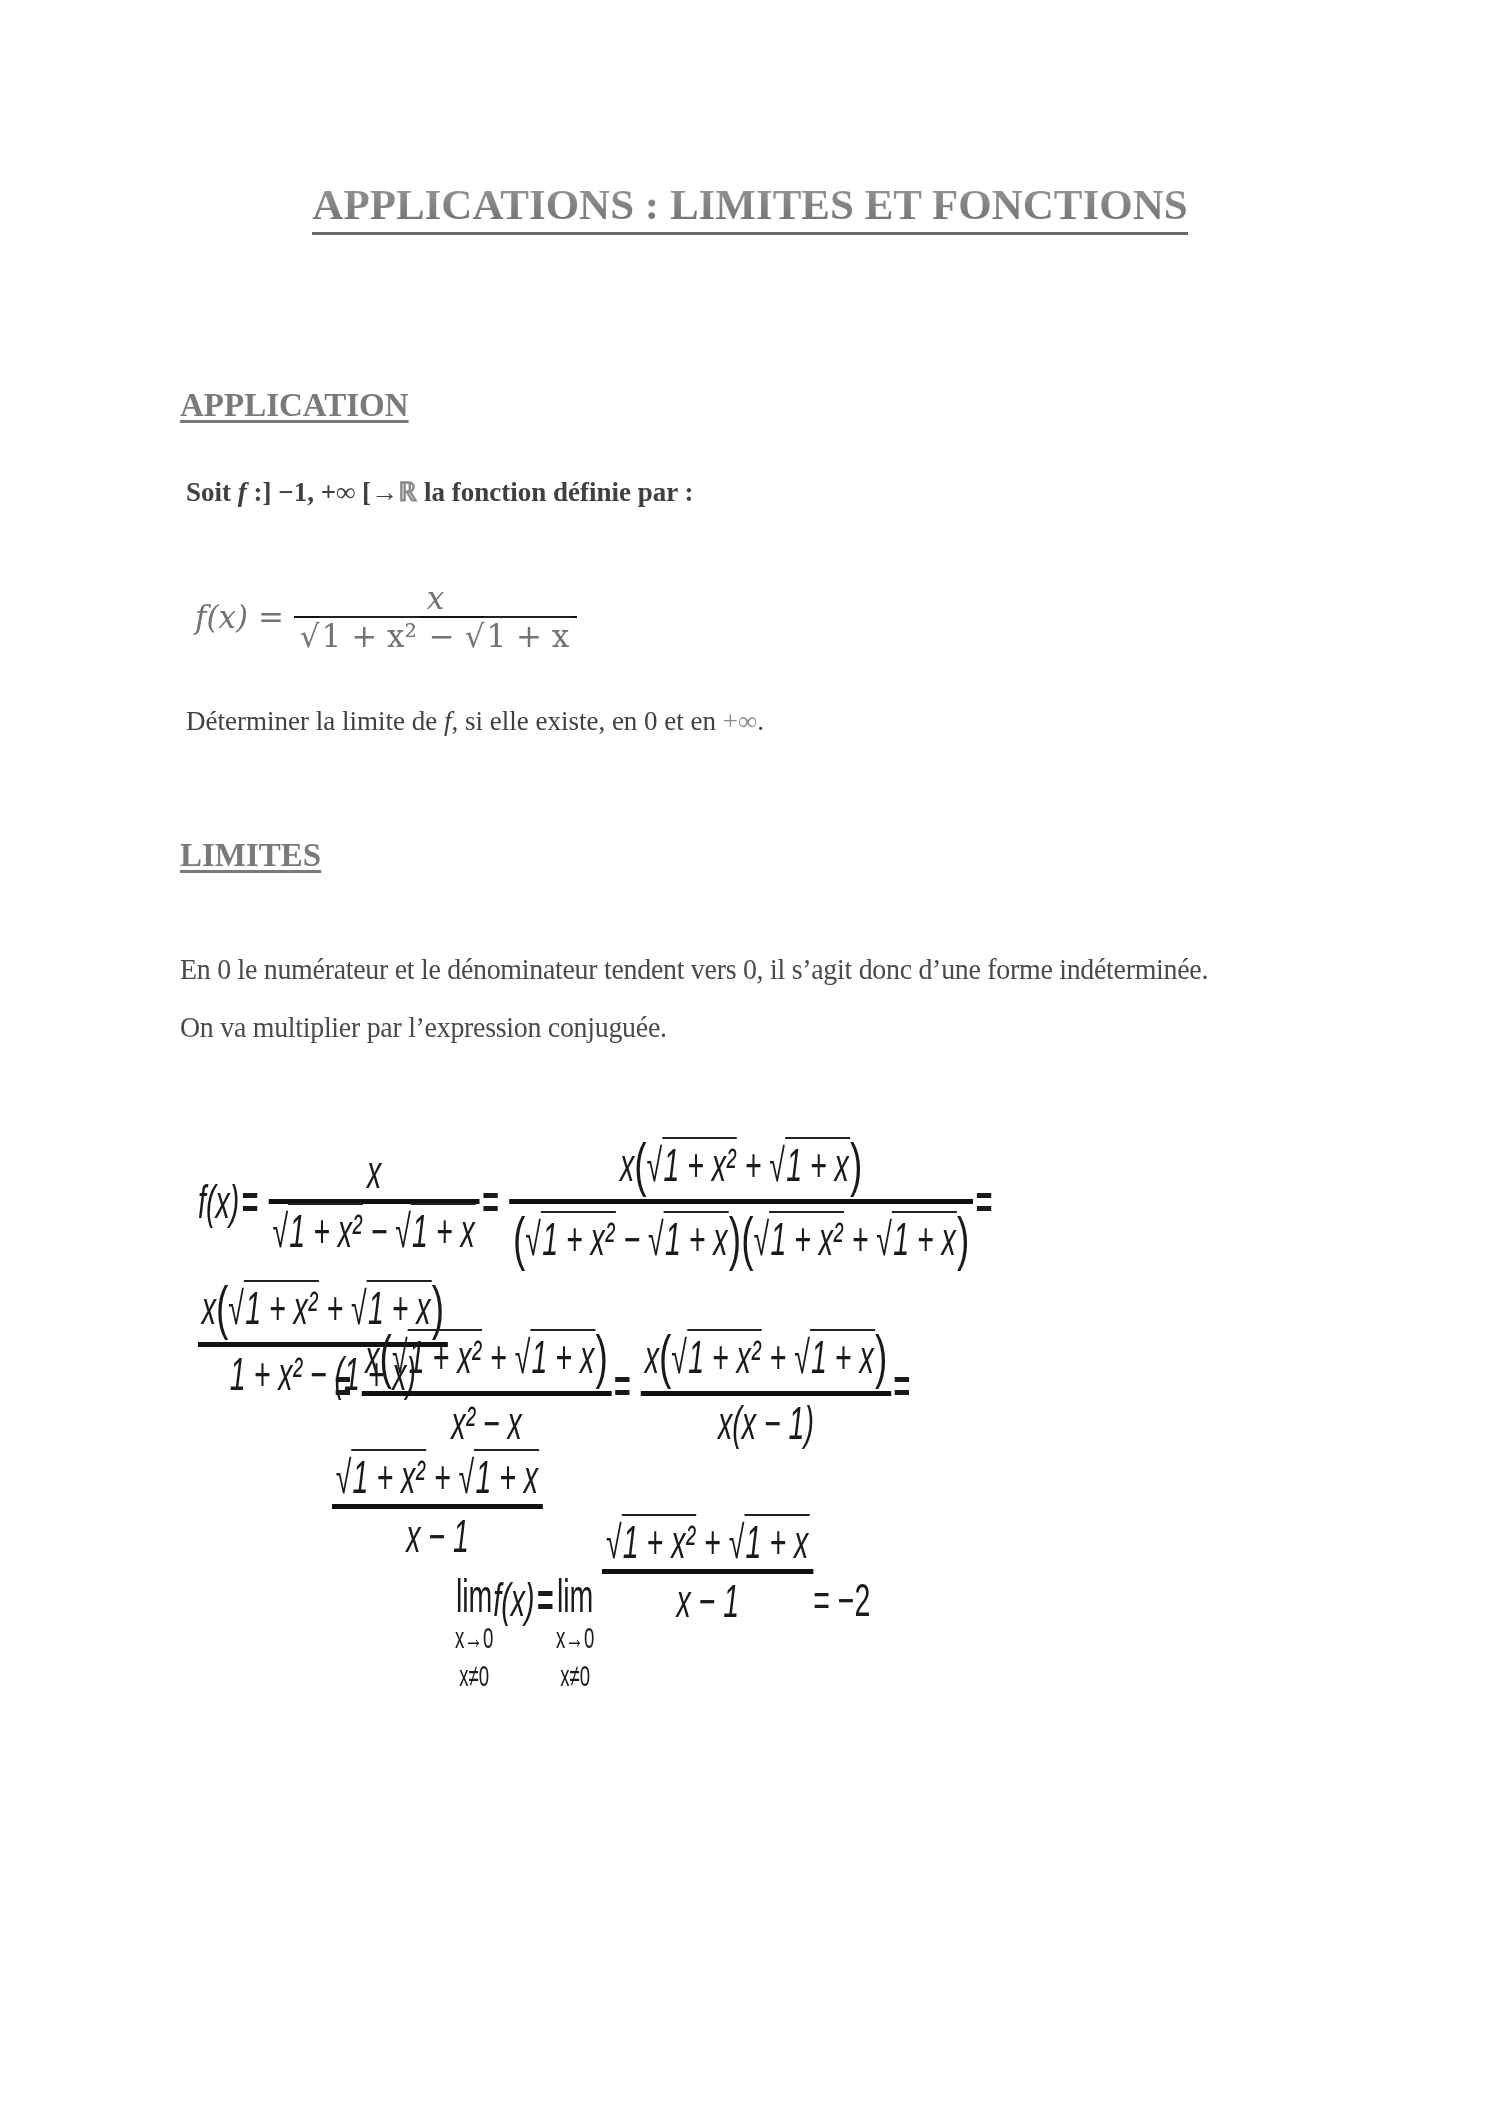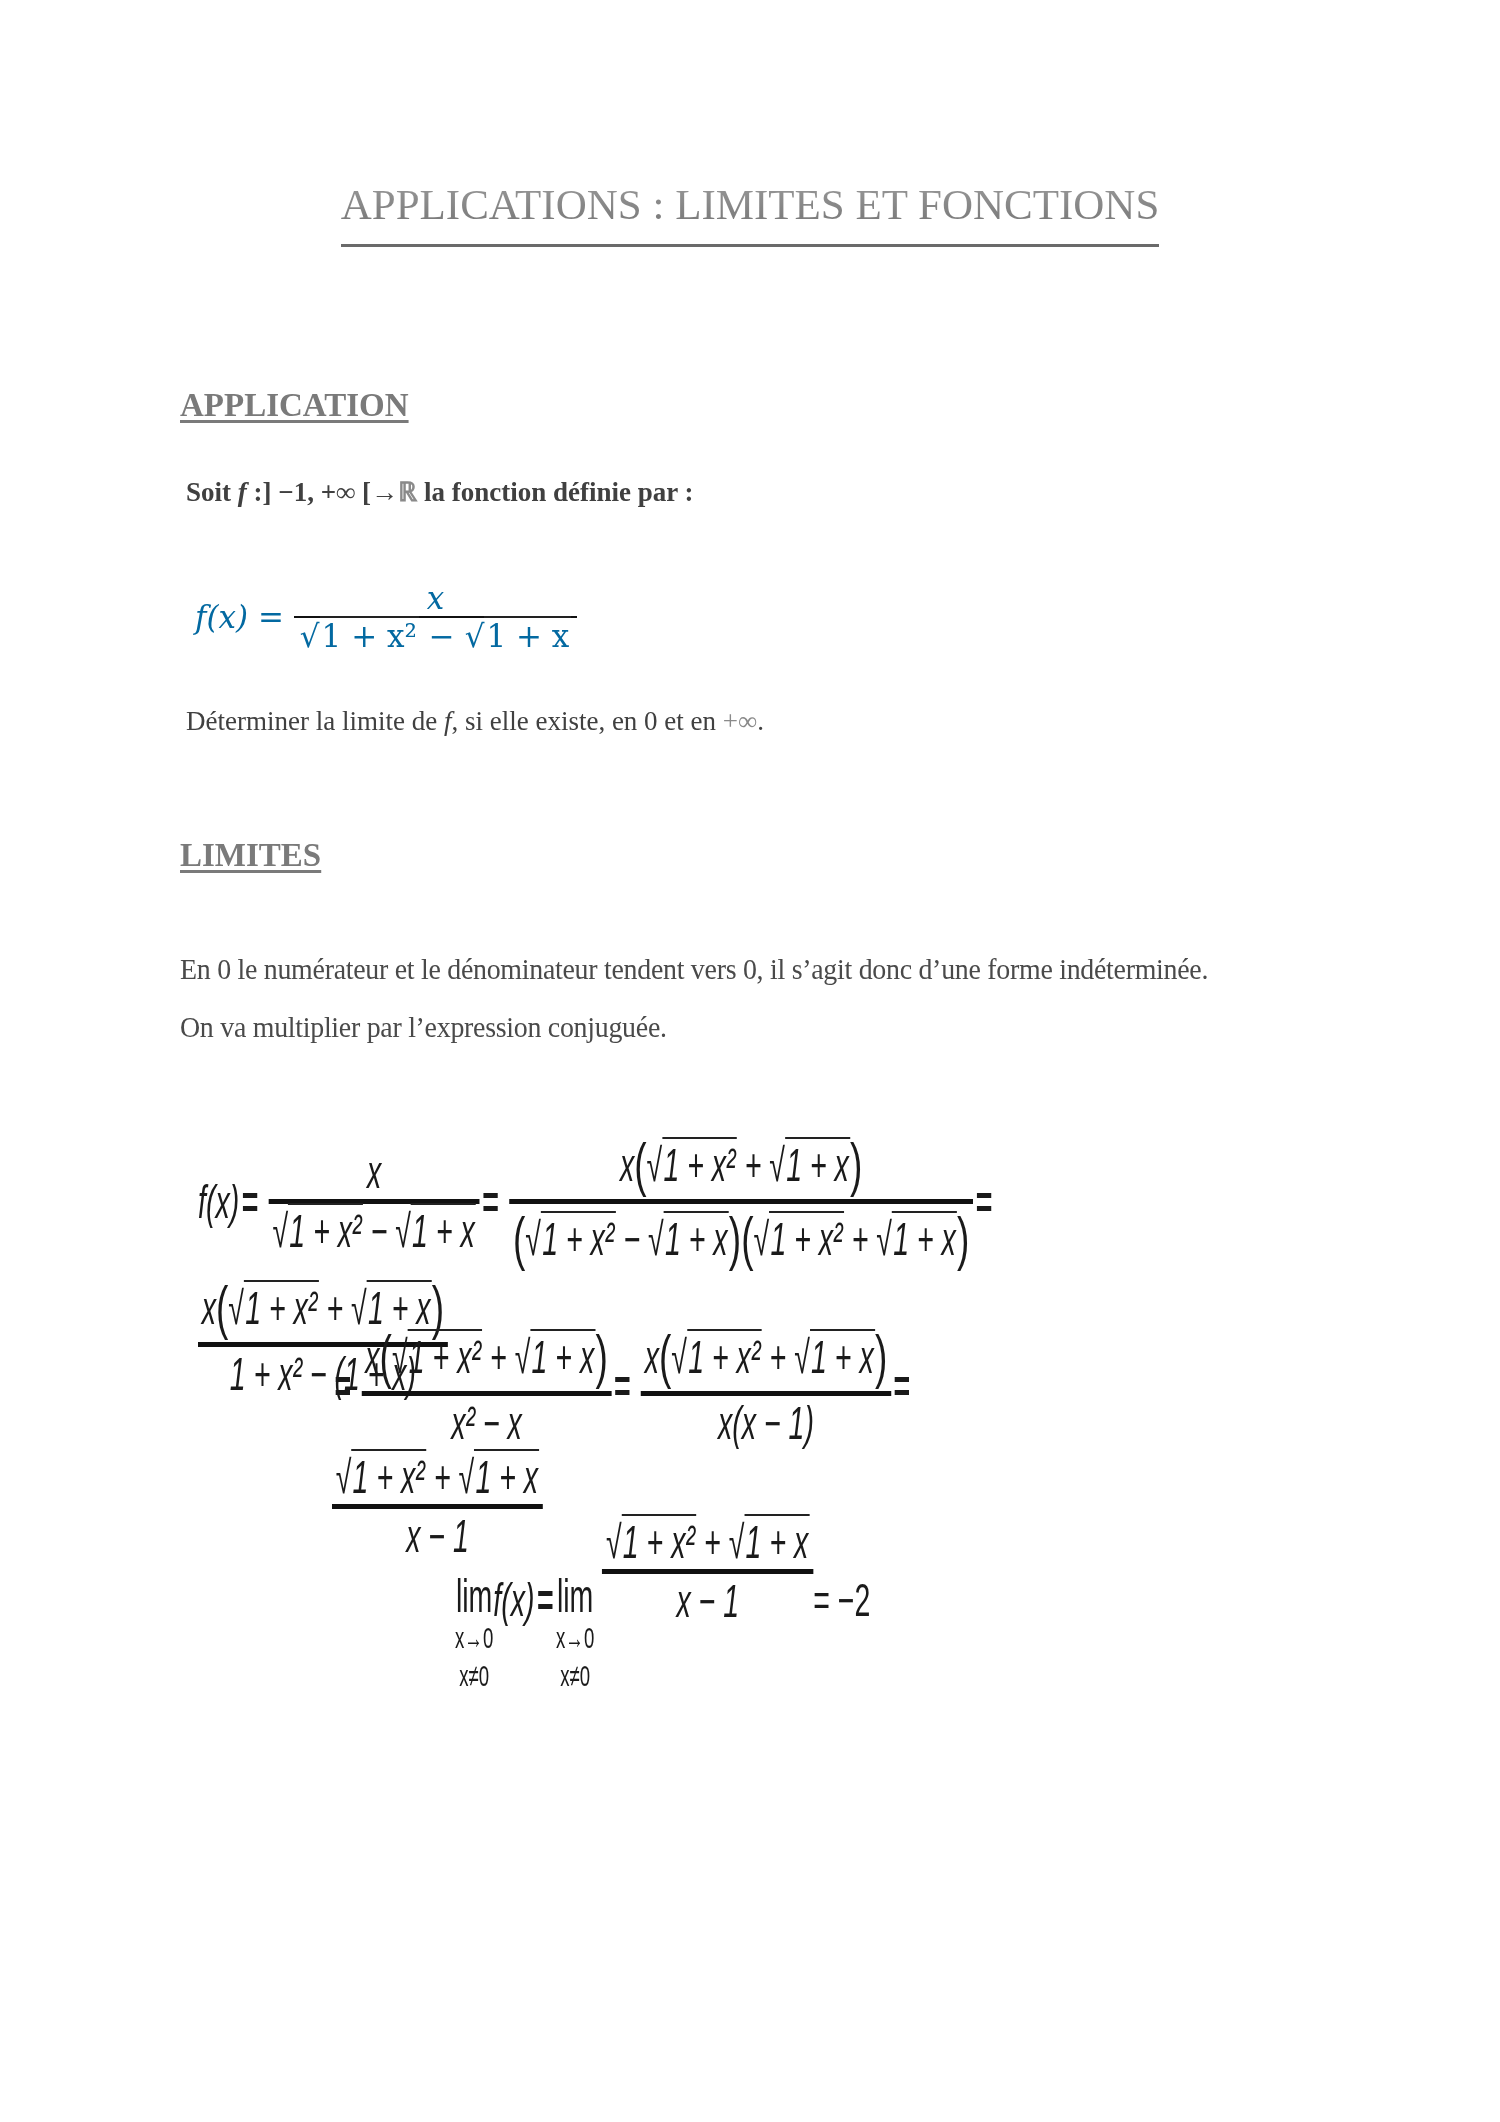--- a/index.html
+++ b/index.html
@@ -2,32 +2,32 @@
 <html><head>
 <meta charset="utf-8">
 <style>
   html, body { margin: 0; padding: 0; background: #ffffff; }
   body { width: 1500px; height: 2122px; position: relative; overflow: hidden;
          font-family: "Liberation Serif", "DejaVu Serif", serif; color: #3c3c3c; }
   .abs { position: absolute; }
 
   .doc-title { left: 0; width: 1500px; top: 180px; text-align: center; font-size: 43px;
                color: #8a8a8a; letter-spacing: 0px; }
-  .doc-title span { border-bottom: 3px solid #6a6a6a; padding-bottom: 16px;
-                    background: linear-gradient(#9a9a9a, #6a6a6a); -webkit-background-clip: text; color: transparent; }
+  .doc-title span { border-bottom: 3px solid #6a6a6a; padding-bottom: 4px;
+                    background: linear-gradient(#9a9a9a, #6a6a6a); -webkit-background-clip: text; color: transparent; font-weight: bold; }
 
   .section-heading { font-weight: bold; font-size: 33px; color: #7a7a7a; text-decoration: underline;
                      text-decoration-thickness: 3px; text-underline-offset: 4px; margin-top: 17px; }
   .body-text { font-size: 27px; color: #404040; white-space: nowrap; }
   .body-text .it { font-style: italic; }
   .body-text .gray { color: #8a8a8a; }
   .narrow { font-size: 28px; color: #4a4a4a; letter-spacing: -0.3px; transform-origin: left top; transform: scaleX(0.93); }
 
   
-  .m { font-family: "DejaVu Serif", serif; color: #0369a1; }
+  .m { font-family: "DejaVu Serif", serif; color: #737373; }
   .frac { display: inline-flex; flex-direction: column; align-items: center; vertical-align: middle; }
   .frac .num, .frac .den { padding: 0 6px; white-space: nowrap; }
   .frac .bar { height: 3px; background: #111; align-self: stretch; }
   .sqrt { display: inline-block; white-space: nowrap; }
   .sqrt .rad { border-top: 2.5px solid #222; padding: 0 2px; }
   .big { font-size: 130%; vertical-align: -4px; }
 
   .f1 { left: 195px; top: 580px; font-size: 31px; font-style: italic; }
   .f1 .up { font-style: normal; }
 

